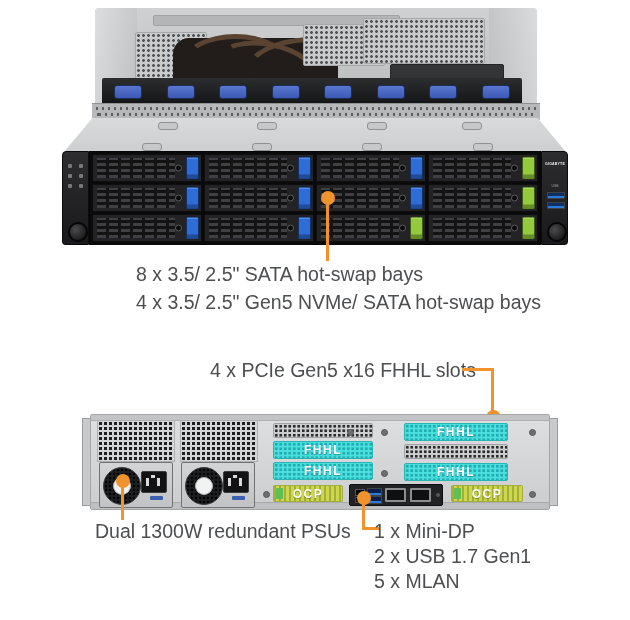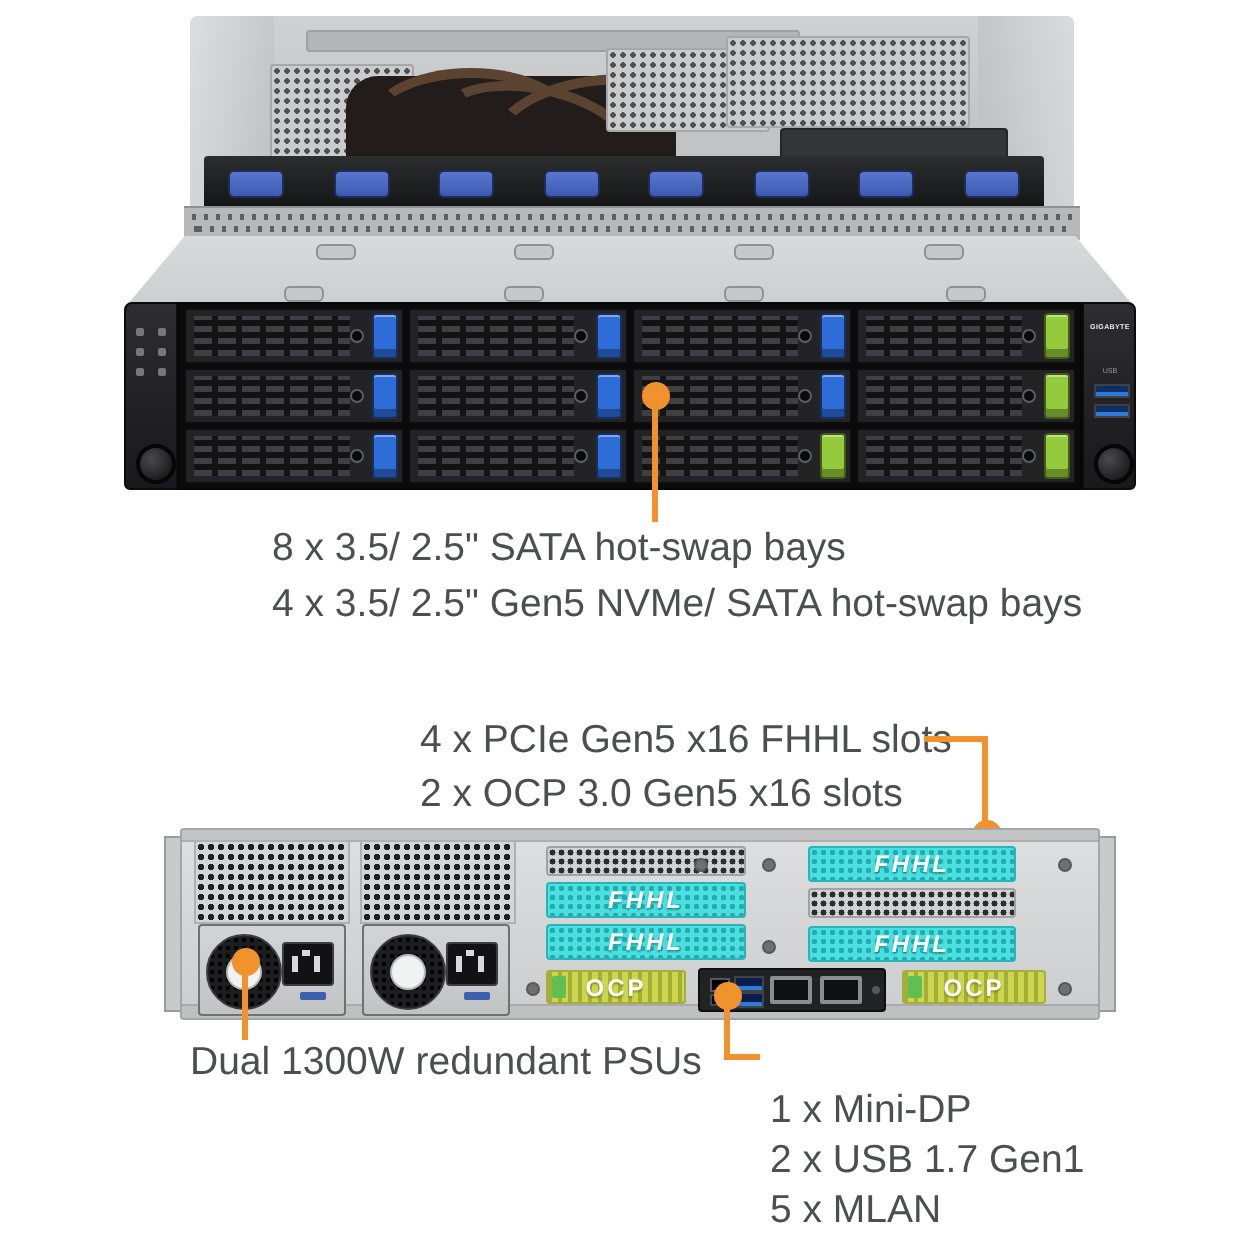--- a/index.html
+++ b/index.html
@@ -70,21 +70,21 @@
         border:1px solid #aeb0b1;}
   .psu{position:absolute;top:47px;width:72px;height:44px;background:linear-gradient(#d2d4d5,#c1c3c4);
        border:1px solid #6f7173;border-radius:2px;}
   .psufan{position:absolute;left:3px;top:4px;width:36px;height:36px;border-radius:50%;background-color:#1c1d1f;
           background-image:radial-gradient(circle,#000 1px,transparent 1.2px);background-size:4px 4px;
           border:1px solid #3c3e40;}
   .psuhub{position:absolute;left:9px;top:9px;width:16px;height:16px;border-radius:50%;background:#f1f2f2;border:1px solid #b7b9ba;}
   .inlet{position:absolute;right:5px;top:8px;width:24px;height:20px;background:#121214;border:1px solid #3a3c3e;border-radius:2px;}
   .pin{position:absolute;background:#d8d9d9;}
   .psuclip{position:absolute;right:9px;bottom:7px;width:13px;height:4px;background:#3d5fb0;border-radius:1px;}
-  .slot{position:absolute;border-radius:2px;box-sizing:border-box;font-style:italic;}
+  .slot{position:absolute;border-radius:2px;box-sizing:border-box;}
   .blankslot{background-color:#d0d2d3;background-image:radial-gradient(circle,#2c2c2c 1.4px,transparent 1.6px);
              background-size:4.5px 4.5px;border:1px solid #9fa1a2;}
   .fhhl{background-color:#4bdfe0;background-image:radial-gradient(circle,rgba(10,145,150,.65) 1.3px,transparent 1.5px);
         background-size:4.5px 4.5px;border:1px solid #29b4b6;display:flex;align-items:center;justify-content:center;}
   .fhhl span{color:#ffffff;font-weight:bold;font-size:12px;letter-spacing:1.5px;text-shadow:0 1px 1px rgba(0,110,115,.55);}
   .ocp{position:absolute;top:70px;height:17px;background-color:#ccd74f;
        background-image:repeating-linear-gradient(90deg,rgba(125,135,30,.5) 0 2px,transparent 2px 5px);
        border:1px solid #a3ae3c;border-radius:2px;box-sizing:border-box;display:flex;align-items:center;justify-content:center;}
   .ocp span{color:#ffffff;font-weight:bold;font-size:12px;letter-spacing:1.5px;text-shadow:0 1px 1px rgba(100,110,20,.6);}
   .ocptab{position:absolute;left:2px;top:2px;bottom:2px;width:7px;background:#5fbf52;border-radius:1px;}
@@ -233,21 +233,20 @@
 
   <div class="dot" style="left:321px;top:191px;width:14px;height:14px;"></div>
   <div class="cline" style="left:326px;top:204px;width:3px;height:57px;"></div>
   <div class="t-main" style="left:136px;top:261px;">
     <div>8 x 3.5/ 2.5" SATA hot-swap bays</div>
     <div>4 x 3.5/ 2.5" Gen5 NVMe/ SATA hot-swap bays</div>
   </div>
 
   <div class="t-main" style="left:210px;top:357px;line-height:26.5px;">
     <div>4 x PCIe Gen5 x16 FHHL slots</div>
-    <div>2 x OCP 3.0 Gen5 x16 slots</div>
   </div>
   <div class="cline" style="left:462px;top:368px;width:31px;height:3px;"></div>
   <div class="cline" style="left:491px;top:368px;width:3px;height:44px;"></div>
   <div class="dot" style="left:486px;top:410px;width:15px;height:15px;"></div>
 
   <div class="reartab" style="left:82px;"></div>
   <div class="reartab" style="left:549px;"></div>
   <div class="rear">
     <div class="rearlip"></div>
     <div class="rearbase"></div>
@@ -320,19 +319,19 @@
 
   <div class="dot" style="left:116px;top:474px;width:14px;height:14px;"></div>
   <div class="cline" style="left:121px;top:487px;width:3px;height:33px;"></div>
   <div class="t-main" style="left:95px;top:520px;line-height:23px;">
     <div>Dual 1300W redundant PSUs</div>
   </div>
 
   <div class="dot" style="left:357px;top:491px;width:14px;height:14px;"></div>
   <div class="cline" style="left:362px;top:504px;width:3px;height:26px;"></div>
   <div class="cline" style="left:362px;top:527px;width:18px;height:3px;"></div>
-  <div class="t-list" style="left:385px;top:519px;margin-top:24px;">
+  <div class="t-list" style="left:374px;top:519px;">
     <div>1 x Mini-DP</div>
     <div>2 x USB 1.7 Gen1</div>
     <div>5 x MLAN</div>
   </div>
 
 </div>
 
 </body></html>

